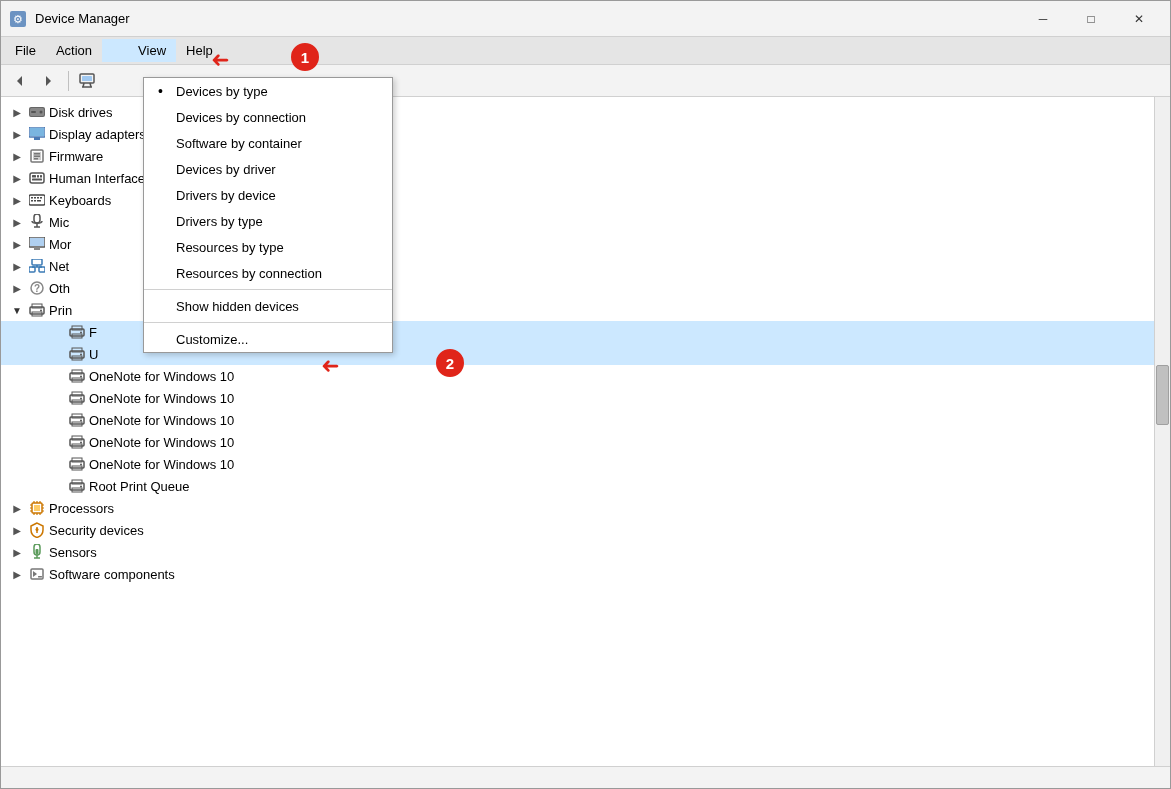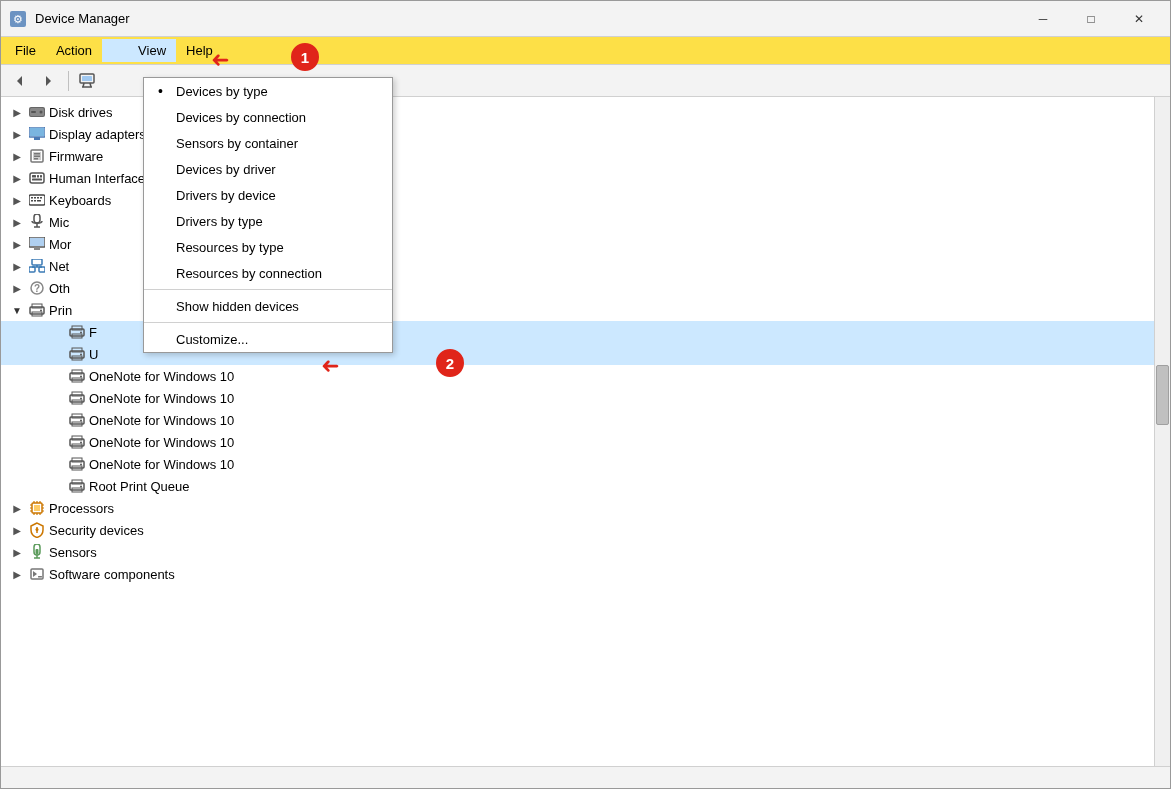--- a/index.html
+++ b/index.html
@@ -62,21 +62,21 @@
       cursor: pointer;
       display: flex;
       align-items: center;
       justify-content: center;
       font-size: 12px;
       color: #333;
     }
 
     
     .menu-bar {
-      background: #fde047;
+      background: #e5e5e5;
       height: 28px;
       display: flex;
       align-items: center;
       padding: 0 4px;
       border-bottom: 1px solid #d0d0d0;
       flex-shrink: 0;
       position: relative;
       text-align: right;
     }
     .menu-item {
@@ -310,21 +310,21 @@
 
   <div class="menu-bar" style="position:relative;">
     <div class="menu-item">File</div>
     <div class="menu-item">Action</div>
     <div class="menu-item active" style="background:#cce8ff;padding-left:36px;">View</div>
     <div class="menu-item">Help</div>
 
     <div class="dropdown-menu">
       <div class="dropdown-item has-bullet">Devices by type</div>
       <div class="dropdown-item">Devices by connection</div>
-      <div class="dropdown-item">Sensors by container</div>
+      <div class="dropdown-item">Software by container</div>
       <div class="dropdown-item">Devices by driver</div>
       <div class="dropdown-item">Drivers by device</div>
       <div class="dropdown-item">Drivers by type</div>
       <div class="dropdown-item">Resources by type</div>
       <div class="dropdown-item">Resources by connection</div>
       <div class="dropdown-separator"></div>
       <div class="dropdown-item">Show hidden devices</div>
       <div class="dropdown-separator"></div>
       <div class="dropdown-item">Customize...</div>
     </div>

